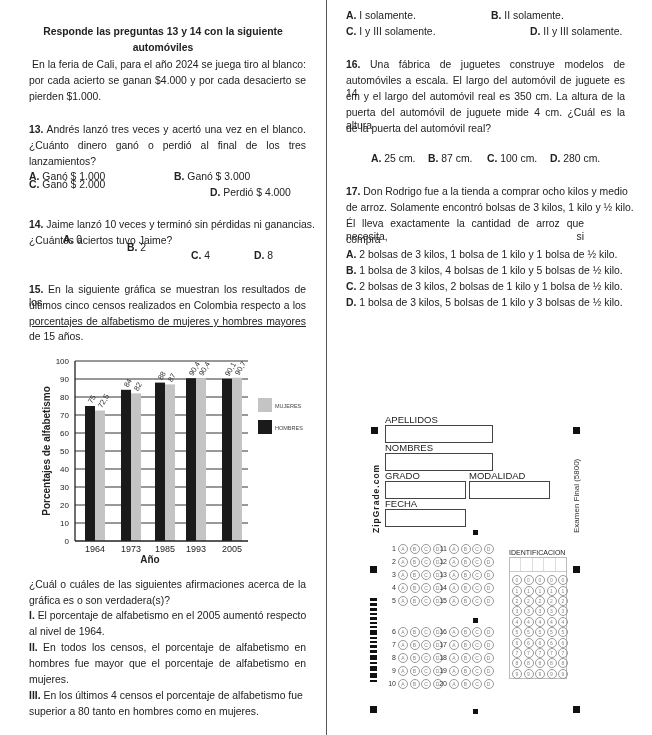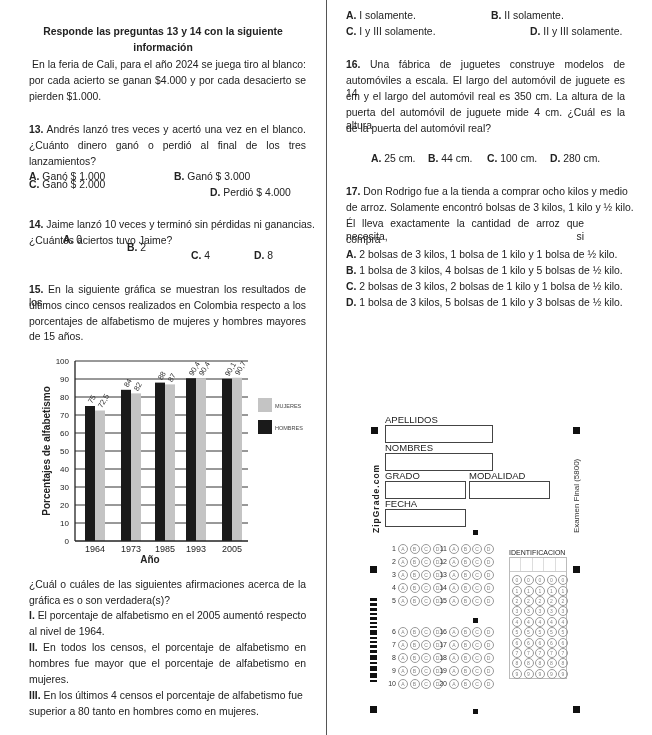--- a/index.html
+++ b/index.html
@@ -23,21 +23,21 @@
   .qnum { display:inline-block; width:10px; text-align:right; margin-right:2px; font-size:7px; }
   .vert { position:absolute; transform:rotate(-90deg); transform-origin:left top; white-space:nowrap; }
 </style>
 </head>
 <body>
 
 <div class="divider"></div>
 
 <div>
   <div class="line title" style="left:0;width:326px;top:25px;">Responde las preguntas 13 y 14 con la siguiente</div>
-  <div class="line title" style="left:0;width:326px;top:41px;">información</div>
+  <div class="line title" style="left:0;width:326px;top:41px;">automóviles</div>
 
   <div class="line just" style="left:32px;width:274px;top:58px;">En la feria de Cali, para el año 2024 se juega tiro al blanco:</div>
   <div class="line just" style="left:29px;width:277px;top:74px;">por cada acierto se ganan $4.000 y por cada desacierto se</div>
   <div class="line" style="left:29px;top:90px;">pierden $1.000.</div>
 
   <div class="line just" style="left:29px;width:277px;top:123px;"><b>13.</b> <span>Andrés lanzó tres veces y acertó una vez en el blanco.</span></div>
   <div class="line just" style="left:29px;width:277px;top:139px;">¿Cuánto dinero ganó o perdió al final de los tres</div>
   <div class="line" style="left:29px;top:155px;">lanzamientos?</div>
   <div class="line" style="left:29px;top:170px;"><b>A.</b> <span>Ganó $ 1.000</span></div>
   <div class="line" style="left:174px;top:170px;"><b>B.</b> <span>Ganó $ 3.000</span></div>
@@ -46,21 +46,21 @@
 
   <div class="line" style="left:29px;top:218px;"><b>14.</b> <span>Jaime lanzó 10 veces y terminó sin pérdidas ni ganancias.</span></div>
   <div class="line" style="left:29px;top:234px;">¿Cuántos aciertos tuvo Jaime?</div>
   <div class="line" style="left:63px;top:233px;"><b>A.</b> <span>0</span></div>
   <div class="line" style="left:127px;top:241px;"><b>B.</b> <span>2</span></div>
   <div class="line" style="left:191px;top:249px;"><b>C.</b> <span>4</span></div>
   <div class="line" style="left:254px;top:249px;"><b>D.</b> <span>8</span></div>
 
   <div class="line just" style="left:29px;width:277px;top:283px;"><b>15.</b> <span>En la siguiente gráfica se muestran los resultados de los</span></div>
   <div class="line just" style="left:29px;width:277px;top:299px;">últimos cinco censos realizados en Colombia respecto a los</div>
-  <div class="line just" style="left:29px;width:277px;top:315px;">porcentajes de alfabetismo de mujeres y hombres mayores</div>
+  <div class="line just" style="left:29px;width:277px;top:315px;text-decoration:underline;">porcentajes de alfabetismo de mujeres y hombres mayores</div>
   <div class="line" style="left:29px;top:330px;">de 15 años.</div>
 
   <svg id="chart" width="290" height="222">
     <g id="grid-g">
         <line x1="55" x2="228" y1="173" y2="173" stroke="#333" stroke-width="1"></line>
         <line x1="55" x2="228" y1="155" y2="155" stroke="#333" stroke-width="1"></line>
         <line x1="55" x2="228" y1="137" y2="137" stroke="#333" stroke-width="1"></line>
         <line x1="55" x2="228" y1="119" y2="119" stroke="#333" stroke-width="1"></line>
         <line x1="55" x2="228" y1="101" y2="101" stroke="#333" stroke-width="1"></line>
         <line x1="55" x2="228" y1="83" y2="83" stroke="#333" stroke-width="1"></line>
@@ -139,21 +139,21 @@
   <div class="line" style="left:491px;top:9px;"><b>B.</b> <span>II solamente.</span></div>
   <div class="line" style="left:346px;top:25px;"><b>C.</b> <span>I y III solamente.</span></div>
   <div class="line" style="left:491px;top:25px;padding-left:39px;"><b>D.</b> <span>II y III solamente.</span></div>
 
   <div class="line just" style="left:346px;width:279px;top:58px;"><b>16.</b> <span>Una fábrica de juguetes construye modelos de</span></div>
   <div class="line just" style="left:346px;width:279px;top:74px;">automóviles a escala. El largo del automóvil de juguete es 14</div>
   <div class="line just" style="left:346px;width:279px;top:90px;">cm y el largo del automóvil real es 350 cm. La altura de la</div>
   <div class="line just" style="left:346px;width:279px;top:106px;">puerta del automóvil de juguete mide 4 cm. ¿Cuál es la altura</div>
   <div class="line" style="left:346px;top:122px;">de la puerta del automóvil real?</div>
   <div class="line" style="left:371px;top:152px;"><b>A.</b> <span>25 cm.</span></div>
-  <div class="line" style="left:428px;top:152px;"><b>B.</b> <span>44 cm.</span></div>
+  <div class="line" style="left:428px;top:152px;"><b>B.</b> <span>87 cm.</span></div>
   <div class="line" style="left:487px;top:152px;"><b>C.</b> <span>100 cm.</span></div>
   <div class="line" style="left:550px;top:152px;"><b>D.</b> <span>280 cm.</span></div>
 
   <div class="line" style="left:346px;top:185px;"><b>17.</b> <span>Don Rodrigo fue a la tienda a comprar ocho kilos y medio</span></div>
   <div class="line" style="left:346px;top:201px;">de arroz. Solamente encontró bolsas de 3 kilos, 1 kilo y ½ kilo.</div>
   <div class="line just" style="left:346px;width:238px;top:217px;">Él lleva exactamente la cantidad de arroz que necesita, si</div>
   <div class="line" style="left:346px;top:233px;">compra</div>
   <div class="line" style="left:346px;top:248px;"><b>A.</b> <span>2 bolsas de 3 kilos, 1 bolsa de 1 kilo y 1 bolsa de ½ kilo.</span></div>
   <div class="line" style="left:346px;top:264px;"><b>B.</b> <span>1 bolsa de 3 kilos, 4 bolsas de 1 kilo y 5 bolsas de ½ kilo.</span></div>
   <div class="line" style="left:346px;top:280px;"><b>C.</b> <span>2 bolsas de 3 kilos, 2 bolsas de 1 kilo y 1 bolsa de ½ kilo.</span></div>

